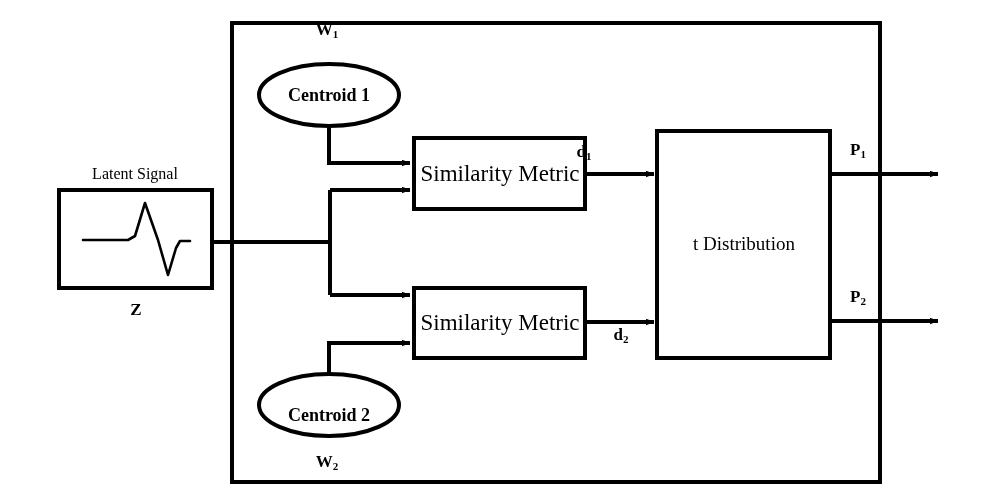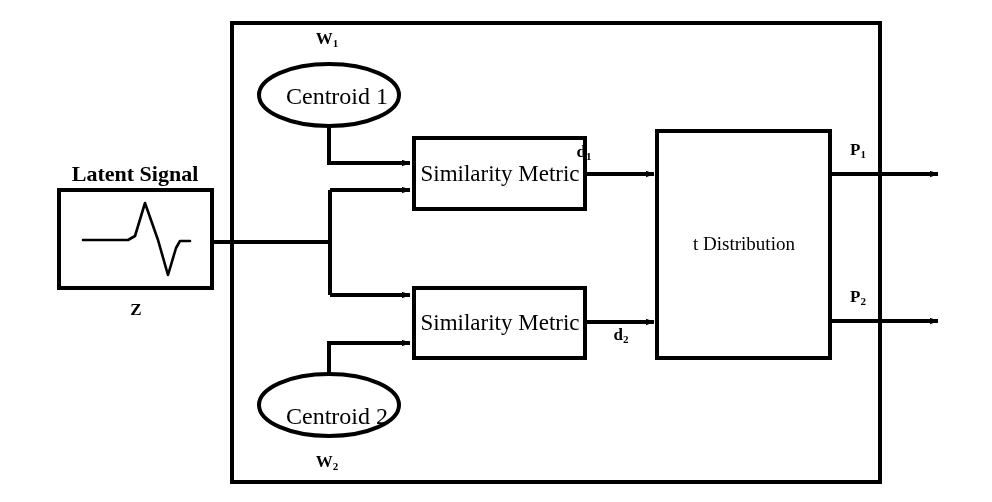--- a/index.html
+++ b/index.html
@@ -31,27 +31,26 @@
   }
   .lbl-center {
     transform: translate(-50%, -50%);
     text-align: center;
   }
   .box-text {
     font-size: 23px;
     font-weight: 400;
   }
   .ellipse-text {
-    font-size: 24px;
-    font-weight: 400;
-    margin-left: 8px;
+    font-size: 18px;
+    font-weight: 700;
   }
   .outer-label {
-    font-size: 22px;
-    font-weight: 700;
+    font-size: 16px;
+    font-weight: 400;
   }
   .var-label {
     font-size: 17px;
     font-weight: bold;
   }
   .var-label sub {
     font-size: 11px;
     font-weight: bold;
     vertical-align: baseline;
     position: relative;
@@ -110,21 +109,21 @@
 
     <line x1="830" y1="321" x2="938" y2="321" stroke="#000000" stroke-width="4" marker-end="url(#arrowhead)"></line>
   </svg>
 
   <div class="lbl lbl-center outer-label" style="left:135px; top:174px;">Latent Signal</div>
 
   <div class="lbl lbl-center var-label" style="left:136px; top:310px;">
     <span>Z</span>
   </div>
 
-  <div class="lbl lbl-center var-label" style="left:327px; top:39px;text-align:center;">
+  <div class="lbl lbl-center var-label" style="left:327px; top:30px;text-align:center;">
     <span>W</span><sub>1</sub>
   </div>
 
   <div class="lbl lbl-center ellipse-text" style="left:329px; top:96px;">Centroid 1</div>
 
   <div class="lbl lbl-center ellipse-text" style="left:329px; top:416px;">Centroid 2</div>
 
   <div class="lbl lbl-center var-label" style="left:327px; top:462px;">
     <span>W</span><sub>2</sub>
   </div>

